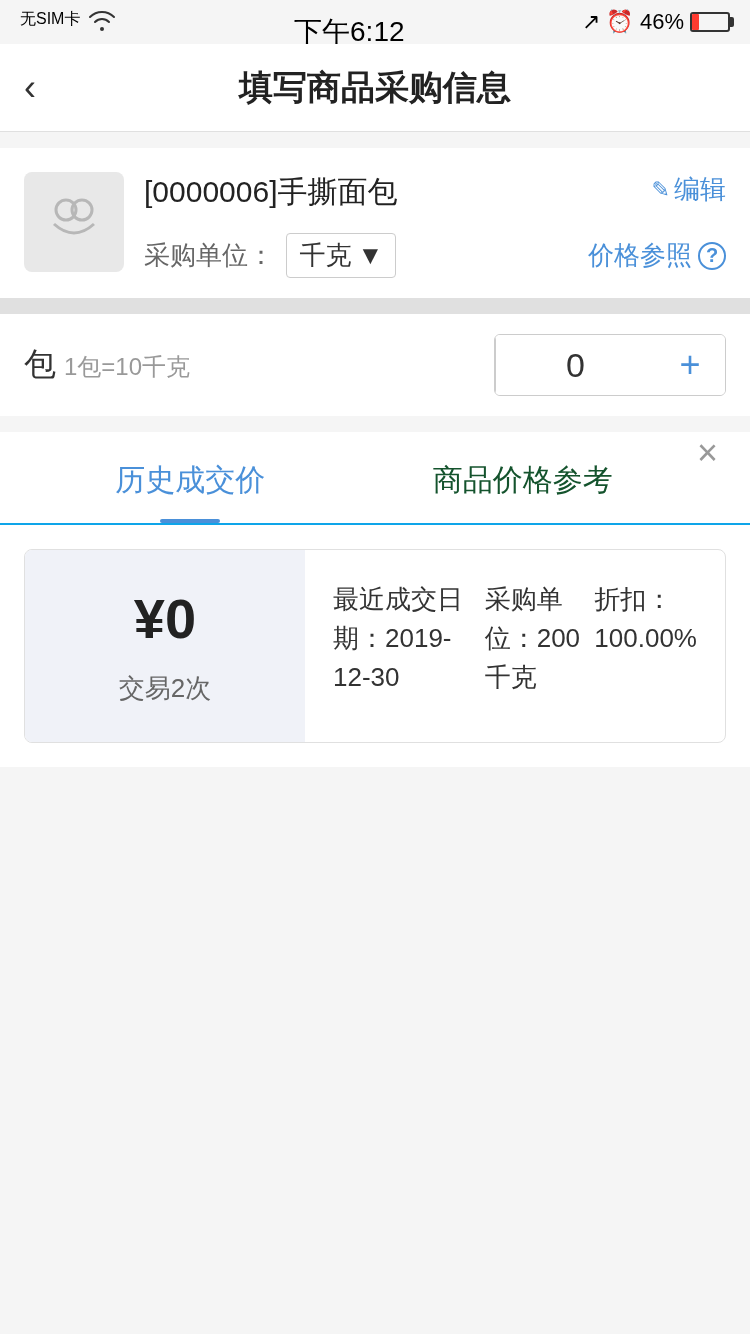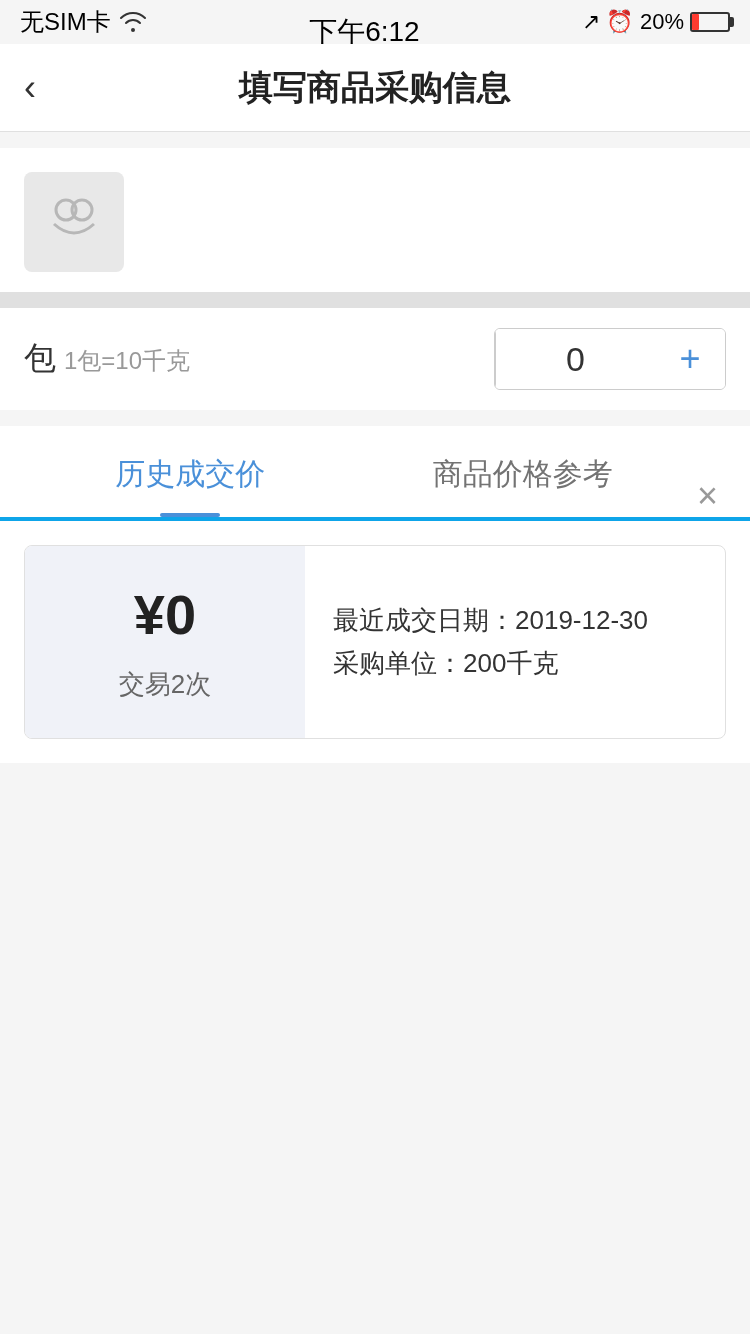--- a/index.html
+++ b/index.html
@@ -18,23 +18,23 @@
       height: 44px;
       background: #f5f5f5;
       display: flex;
       align-items: center;
       justify-content: space-between;
       padding: 0 20px;
       font-size: 26px;
     }
     .status-left {
       display: flex;
-      align-items: flex-end;
+      align-items: flex-start;
       gap: 8px;
-      font-size: 24px;
+      font-size: 16px;
     }
     .status-center {
       font-size: 28px;
       font-weight: 500;
       margin-top: 20px;
     }
     .status-right {
       display: flex;
       align-items: center;
       gap: 6px;
@@ -244,31 +244,31 @@
       background: #fff;
     }
 
     
     .tab-section {
       background: #fff;
       margin-top: 16px;
     }
     .tab-header {
       display: flex;
-      align-items: flex-end;
-      border-bottom: 4px solid #0ea5e9;
+      align-items: flex-start;
+      border-bottom: 2px solid #0ea5e9;
       padding: 0 24px;
       position: relative;
     }
     .tab-item {
       flex: 1;
       text-align: center;
       padding: 28px 0 22px;
       font-size: 30px;
-      color: #737373;
+      color: #14532d;
       cursor: pointer;
       position: relative;
     }
     .tab-item.active {
       color: #4a90d9;
       font-weight: 500;
     }
     .tab-item.active::after {
       content: '';
       position: absolute;
@@ -314,21 +314,21 @@
     }
     .history-count {
       font-size: 26px;
       color: #666;
       margin-top: 20px;
     }
     .history-right {
       flex: 1;
       padding: 30px 28px;
       display: flex;
-      flex-direction: column;
+      flex-direction: row;
       justify-content: center;
       gap: 4px;
     }
     .history-detail-row {
       font-size: 26px;
       color: #333;
       line-height: 1.5;
     }
 
     
@@ -348,39 +348,61 @@
         <path d="M14 18a2 2 0 1 1 0 4 2 2 0 0 1 0-4z" fill="#333"></path>
         <path d="M7 13c1.9-1.9 4.5-3 7-3s5.1 1.1 7 3" stroke="#333" stroke-width="2" fill="none" stroke-linecap="round"></path>
         <path d="M2 8c3.3-3.3 7.8-5 12-5s8.7 1.7 12 5" stroke="#333" stroke-width="2" fill="none" stroke-linecap="round"></path>
       </svg>
     </span>
   </div>
   <div class="status-center">下午6:12</div>
   <div class="status-right">
     <span>↗</span>
     <span>⏰</span>
-    <span>20%</span>
+    <span>46%</span>
     <span class="battery-icon">
       <span class="battery-fill"></span>
     </span>
   </div>
 </div>
 
 <div class="nav-bar">
   <span class="nav-back">‹</span>
   <span class="nav-title">填写商品采购信息</span>
 </div>
 
 <div class="product-card">
   <div class="product-image">
     <svg viewBox="0 0 60 60" fill="none" xmlns="http://www.w3.org/2000/svg">
       <circle cx="22" cy="18" r="10" stroke="#888" stroke-width="3" fill="none"></circle>
       <circle cx="38" cy="18" r="10" stroke="#888" stroke-width="3" fill="none"></circle>
       <path d="M10 32 Q30 50 50 32" stroke="#888" stroke-width="3" fill="none"></path>
     </svg>
+  </div>
+  <div class="product-info">
+    <div class="product-header">
+      <span class="product-name">[0000006]手撕面包</span>
+      <span class="edit-btn">
+        <span class="edit-icon">✎</span>
+        <span>编辑</span>
+      </span>
+    </div>
+    <div class="product-unit-row">
+      <div>
+        <span class="unit-label">采购单位：</span>
+        <span class="unit-select">
+          <span>千克</span>
+          <span>▼</span>
+        </span>
+      </div>
+      <div class="price-ref">
+        <span>价格参照</span>
+        <span class="help-circle">?</span>
+      </div>
+    </div>
   </div>
 </div>
 
 <div class="divider-bar"></div>
 
 <div class="quantity-row">
   <div class="qty-label">
     <span class="qty-unit">包</span>
     <span class="qty-conversion">1包=10千克</span>
   </div>
@@ -409,18 +431,21 @@
         </div>
         <div class="history-count">交易2次</div>
       </div>
       <div class="history-right">
         <div class="history-detail-row">
           <span>最近成交日期：</span><span>2019-12-30</span>
         </div>
         <div class="history-detail-row">
           <span>采购单位：</span><span>200千克</span>
         </div>
+        <div class="history-detail-row">
+          <span>折扣：</span><span>100.00%</span>
+        </div>
       </div>
     </div>
   </div>
 </div>
 
 <div class="main-bg"></div>
 
 </body></html>

